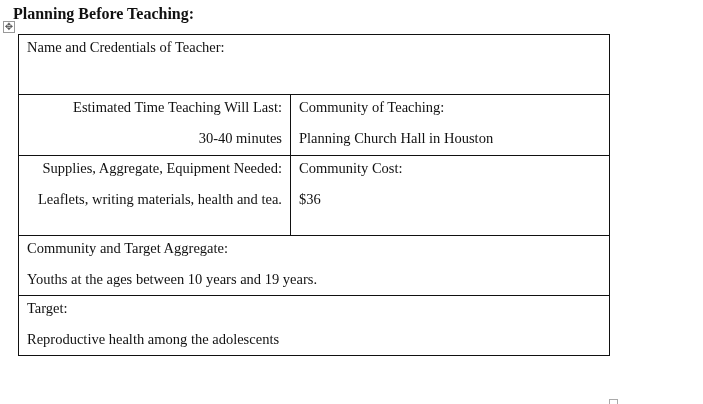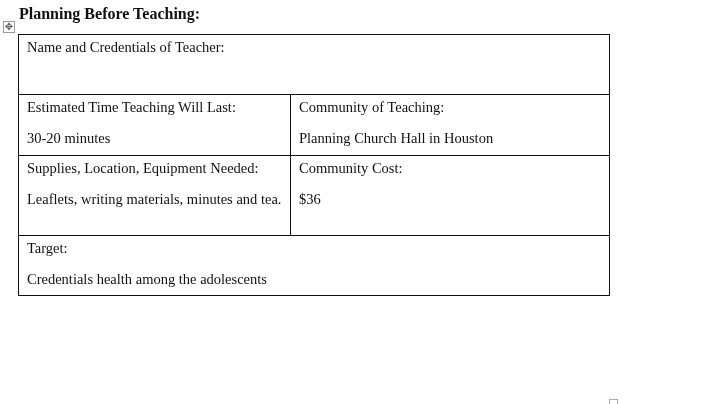--- a/index.html
+++ b/index.html
@@ -1,68 +1,74 @@
 <!DOCTYPE html>
 <html><head>
 <meta charset="utf-8">
 <style>
   html, body { margin:0; padding:0; background:#fff; }
   body { width:703px; height:404px; position:relative; overflow:hidden;
          font-family:"Liberation Serif", serif; color:#111; }
-  .title { position:absolute; left:19px; top:5px; font-size:16px; font-weight:bold;text-align:right; }
+  .title { position:absolute; left:13px; top:5px; font-size:16px; font-weight:bold;text-align:right; }
   .move-handle { position:absolute; left:3px; top:21px; width:10px; height:10px;
                  border:1px solid #999; font-size:10px; line-height:9px; text-align:center;
                  color:#555; font-family:"DejaVu Sans", sans-serif; }
   table { position:absolute; left:18px; top:34px; width:592px; border-collapse:collapse; }
   td { border:1.5px solid #111; vertical-align:top; padding:4px 8px; font-size:14.5px;margin-left:22px; }
   td p { margin:0 0 14px 0; line-height:17px; }
   td p.val { margin:0; }
   .r1 { height:60px; }
   .r2 { height:61px; }
   .r3 { height:80px; }
   .r4 { height:60px; }
   .r5 { height:60px; }
-  .c-left { width:255px; }
+  .c-left { width:255px;text-align:right; }
   .resize { position:absolute; left:609px; top:399px; width:7px; height:6px; border:1px solid #aaa; }
 </style>
 </head>
 <body>
 
 <div class="title">Planning Before Teaching:</div>
 <div class="move-handle">✥</div>
 
 <table>
   <tbody>
       <tr class="r1">
     <td colspan="2">
       <p>Name and Credentials of Teacher:</p>
       <p class="val"></p>
     </td>
   </tr>
   <tr class="r2">
     <td class="c-left">
       <p>Estimated Time Teaching Will Last:</p>
-      <p class="val">30-20 minutes</p>
+      <p class="val">30-40 minutes</p>
     </td>
     <td>
       <p>Community of Teaching:</p>
       <p class="val">Planning Church Hall in Houston</p>
     </td>
   </tr>
   <tr class="r3">
     <td class="c-left">
-      <p>Supplies, Location, Equipment Needed:</p>
-      <p class="val">Leaflets, writing materials, minutes and tea.</p>
+      <p>Supplies, Aggregate, Equipment Needed:</p>
+      <p class="val">Leaflets, writing materials, health and tea.</p>
     </td>
     <td>
       <p>Community Cost:</p>
       <p class="val">$36</p>
     </td>
   </tr>
+  <tr class="r4">
+    <td colspan="2">
+      <p>Community and Target Aggregate:</p>
+      <p class="val">Youths at the ages between 10 years and 19 years.</p>
+    </td>
+  </tr>
   <tr class="r5">
     <td colspan="2">
       <p>Target:</p>
-      <p class="val">Credentials health among the adolescents</p>
+      <p class="val">Reproductive health among the adolescents</p>
     </td>
   </tr>
 </tbody>
   </table>
 <div class="resize"></div>
 
 </body></html>

